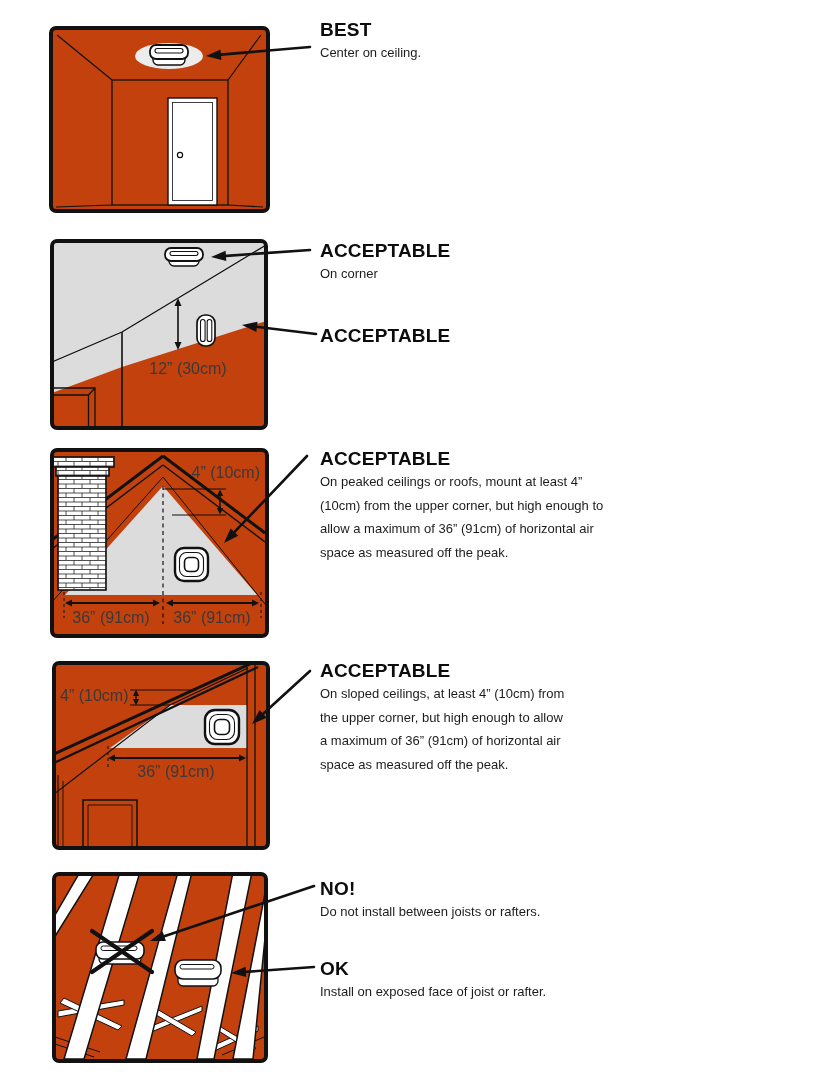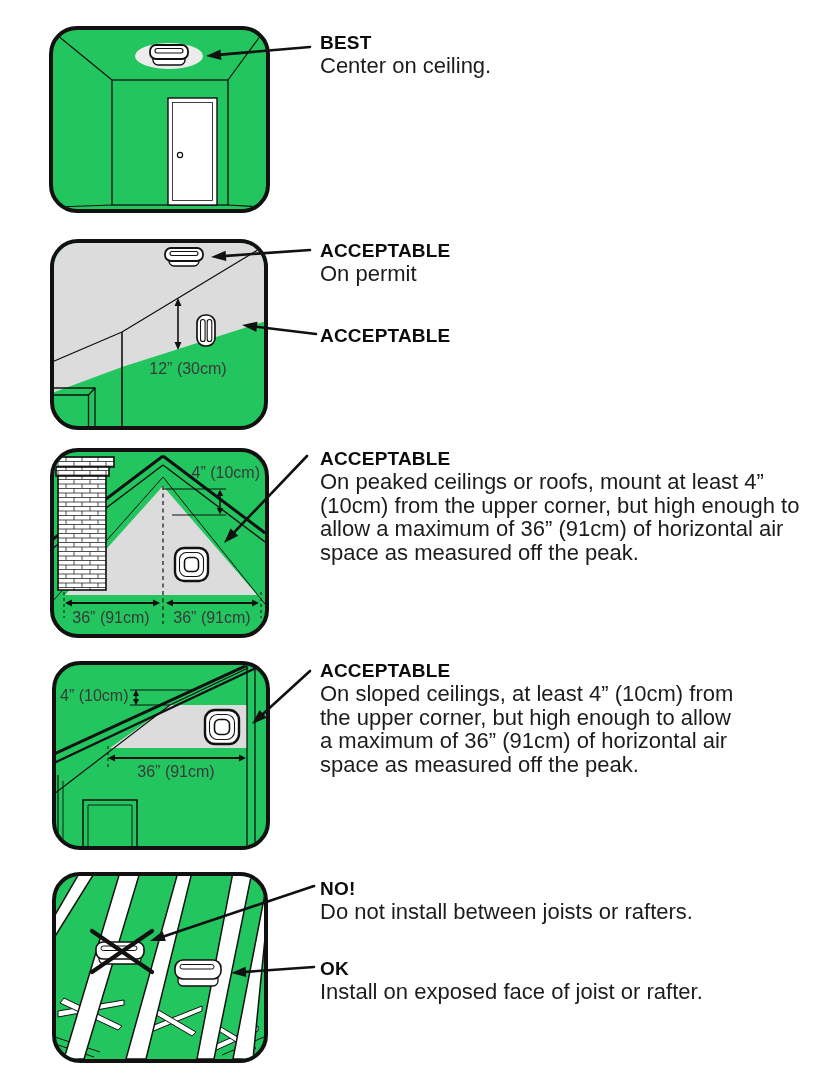--- a/index.html
+++ b/index.html
@@ -1,27 +1,27 @@
 <!DOCTYPE html>
 <html><head>
 <meta charset="utf-8">
 <style>
   html,body { margin:0; padding:0; background:#fff; }
   .page {
     position:relative; width:825px; height:1089px; background:#fff;
     font-family:"Liberation Sans", sans-serif; color:#141414; overflow:hidden;
   }
   .panel {
-    position:absolute; border:4px solid #111; border-radius:28px;
-    background:#22c55e; box-sizing:border-box; overflow:hidden;
+    position:absolute; border:4px solid #111; border-radius:7px;
+    background:#c2410c; box-sizing:border-box; overflow:hidden;
   }
   .panel svg { display:block; width:100%; height:100%; }
   .callout { position:absolute; left:320px; width:494px; }
   .callout-heading { font-size:19px; font-weight:bold; line-height:23px; letter-spacing:.2px; color:#0c0c0c; }
-  .callout-body { font-size:22px; line-height:23.5px; white-space:pre-line; color:#1c1c1c; }
+  .callout-body { font-size:13px; line-height:23.5px; white-space:pre-line; color:#1c1c1c; }
   .dim-label { font-size:16px; fill:#3a3a3a; font-family:"Liberation Sans", sans-serif; }
   .arrows { position:absolute; left:0; top:0; pointer-events:none; }
   .ink { stroke:#111; fill:none; }
 </style>
 </head>
 <body>
 
 <div class="page">
 
   <div class="panel" style="left:49px; top:26px; width:221px; height:187px;">
@@ -174,28 +174,28 @@
       </g>
       <path d="M36,55 L96,96 M36,96 L96,55" stroke="#111" stroke-width="4.2" stroke-linecap="round" fill="none"></path>
       <g>
         <rect x="122" y="98" width="40" height="12" rx="5" fill="#fff" stroke="#111" stroke-width="1.3"></rect>
         <rect x="119" y="84" width="46" height="19" rx="8" fill="#fff" stroke="#111" stroke-width="1.6"></rect>
         <rect x="124" y="88.5" width="34" height="4.5" rx="2.2" fill="#fff" stroke="#111" stroke-width="1"></rect>
       </g>
     </svg>
   </div>
 
-  <div class="callout" style="top:31px">
+  <div class="callout" style="top:18px">
     <div class="callout-heading">BEST</div>
     <div class="callout-body">Center on ceiling.</div>
   </div>
 
   <div class="callout" style="top:239px">
     <div class="callout-heading">ACCEPTABLE</div>
-    <div class="callout-body">On permit</div>
+    <div class="callout-body">On corner</div>
   </div>
   <div class="callout" style="top:324px">
     <div class="callout-heading">ACCEPTABLE</div>
   </div>
 
   <div class="callout" style="top:447px">
     <div class="callout-heading">ACCEPTABLE</div>
     <div class="callout-body">On peaked ceilings or roofs, mount at least 4”
 (10cm) from the upper corner, but high enough to
 allow a maximum of 36” (91cm) of horizontal air

